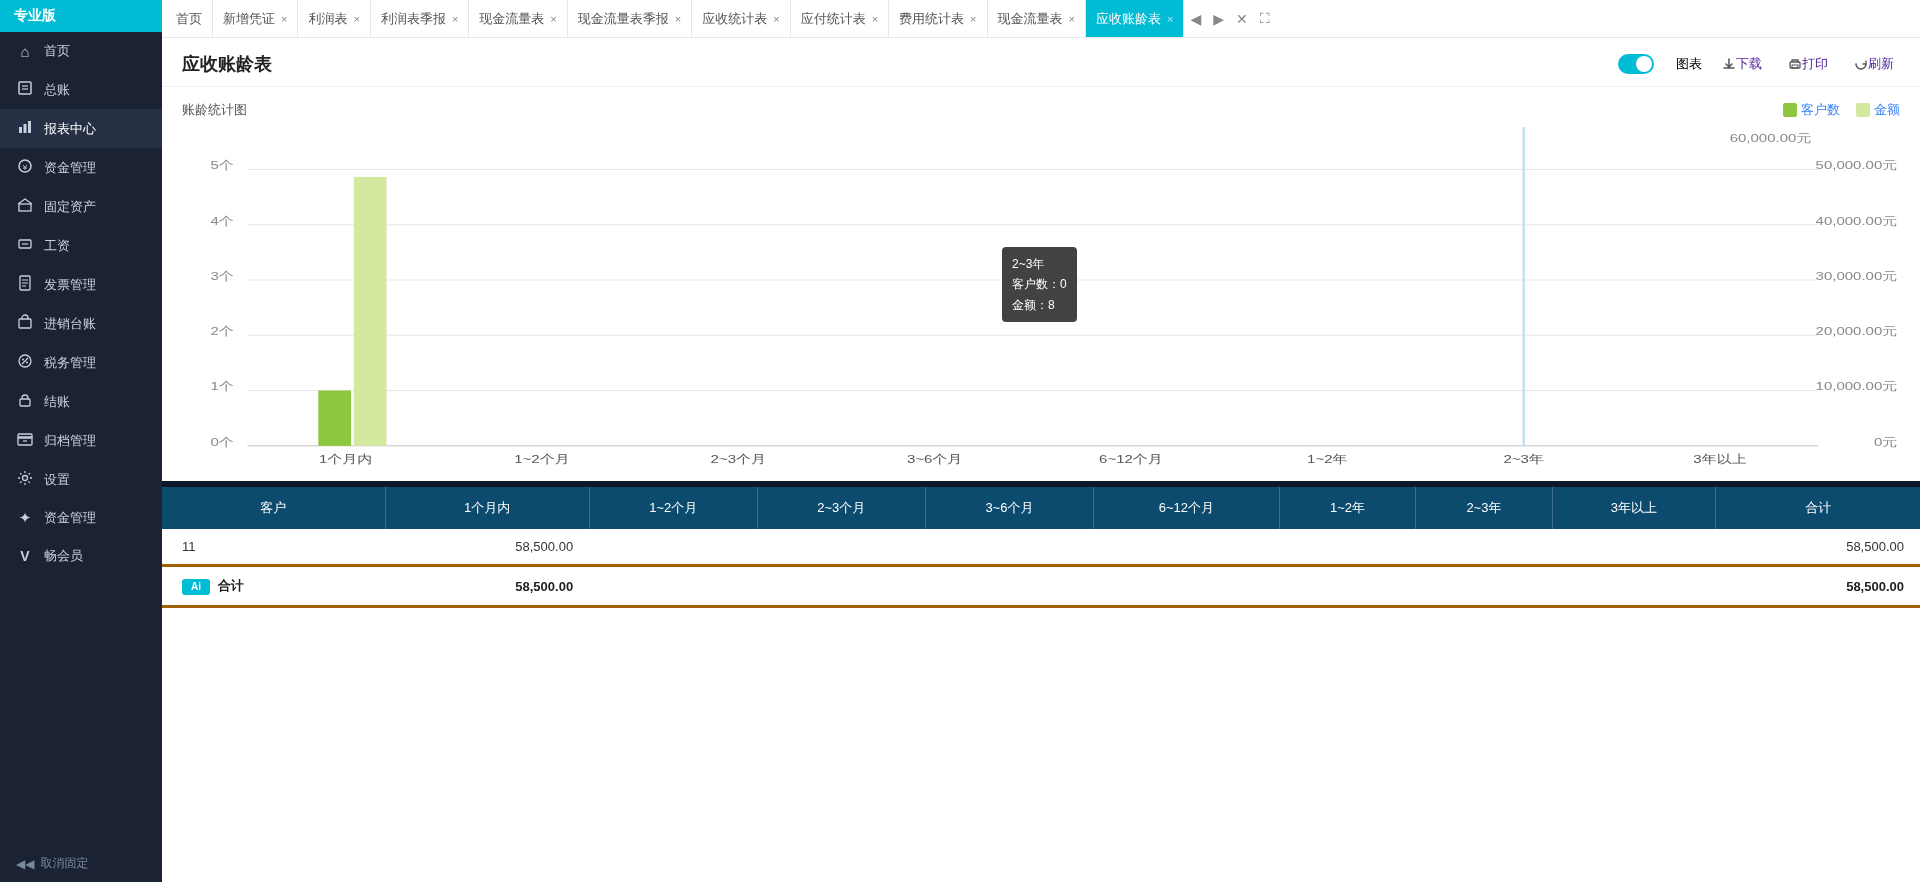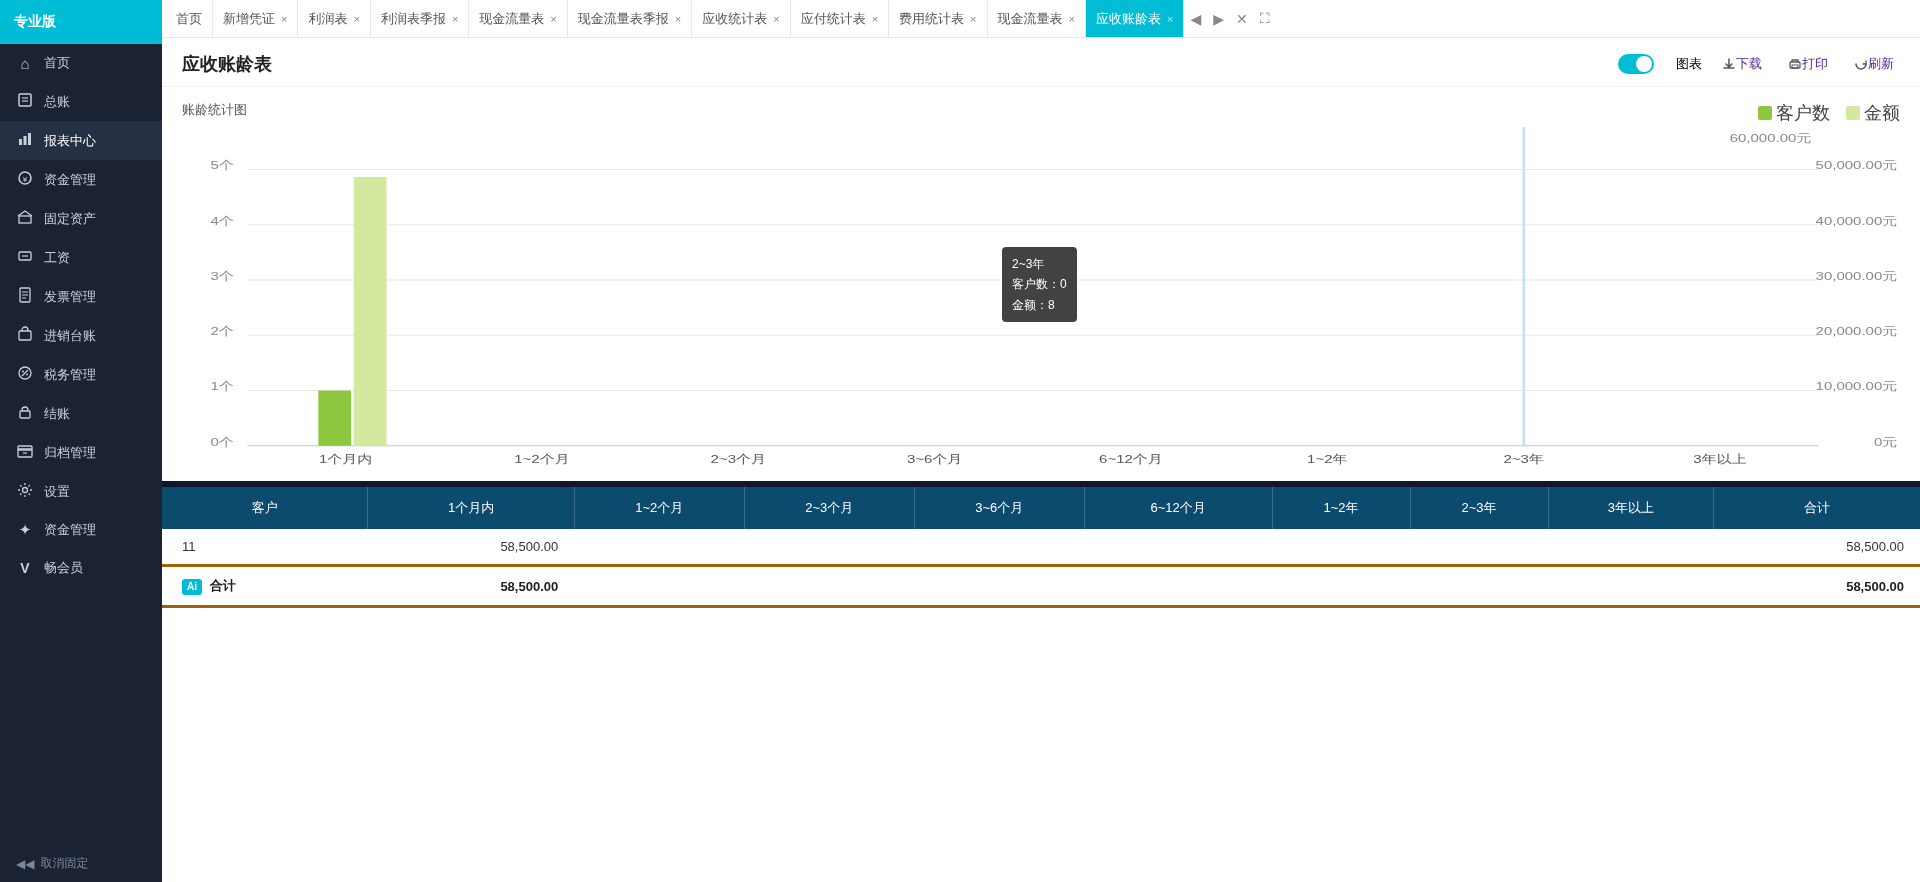--- a/index.html
+++ b/index.html
@@ -10,21 +10,21 @@
       width: 162px;
       background: #1a2233;
       color: #c8d0dc;
       display: flex;
       flex-direction: column;
       flex-shrink: 0;
       height: 100%;
     }
     .sidebar-logo {
       background: #00bcd4;
-      height: 44px;
+      height: 32px;
       display: flex;
       align-items: center;
       padding: 0 14px;
       font-size: 14px;
       font-weight: bold;
       color: white;
     }
     .sidebar-item {
       display: flex;
       align-items: center;
@@ -160,22 +160,22 @@
       position: relative;
     }
     .chart-title { font-size: 13px; color: #555; margin-bottom: 8px; }
     .chart-legend {
       position: absolute;
       top: 14px;
       right: 20px;
       display: flex;
       align-items: center;
       gap: 16px;
-      font-size: 18px;
-      color: #404040;
+      font-size: 13px;
+      color: #3b82f6;
     }
     .legend-item { display: flex; align-items: center; gap: 4px; }
     .legend-dot { width: 14px; height: 14px; border-radius: 2px; }
 
     .chart-container {
       position: relative;
       height: 340px;
     }
     .chart-svg {
       width: 100%;
@@ -227,21 +227,21 @@
     }
     .data-table tbody td:first-child { text-align: left; padding-left: 20px; }
     .data-table tbody tr.total-row td {
       font-weight: bold;
       color: #222;
     }
     .total-icon {
       display: inline-flex;
       align-items: center;
       justify-content: center;
-      width: 20px;
+      width: 28px;
       height: 16px;
       background: #00bcd4;
       border-radius: 3px;
       color: #fff;
       font-size: 10px;
       margin-right: 4px;
       vertical-align: middle;
     }
   </style>
 </head>

